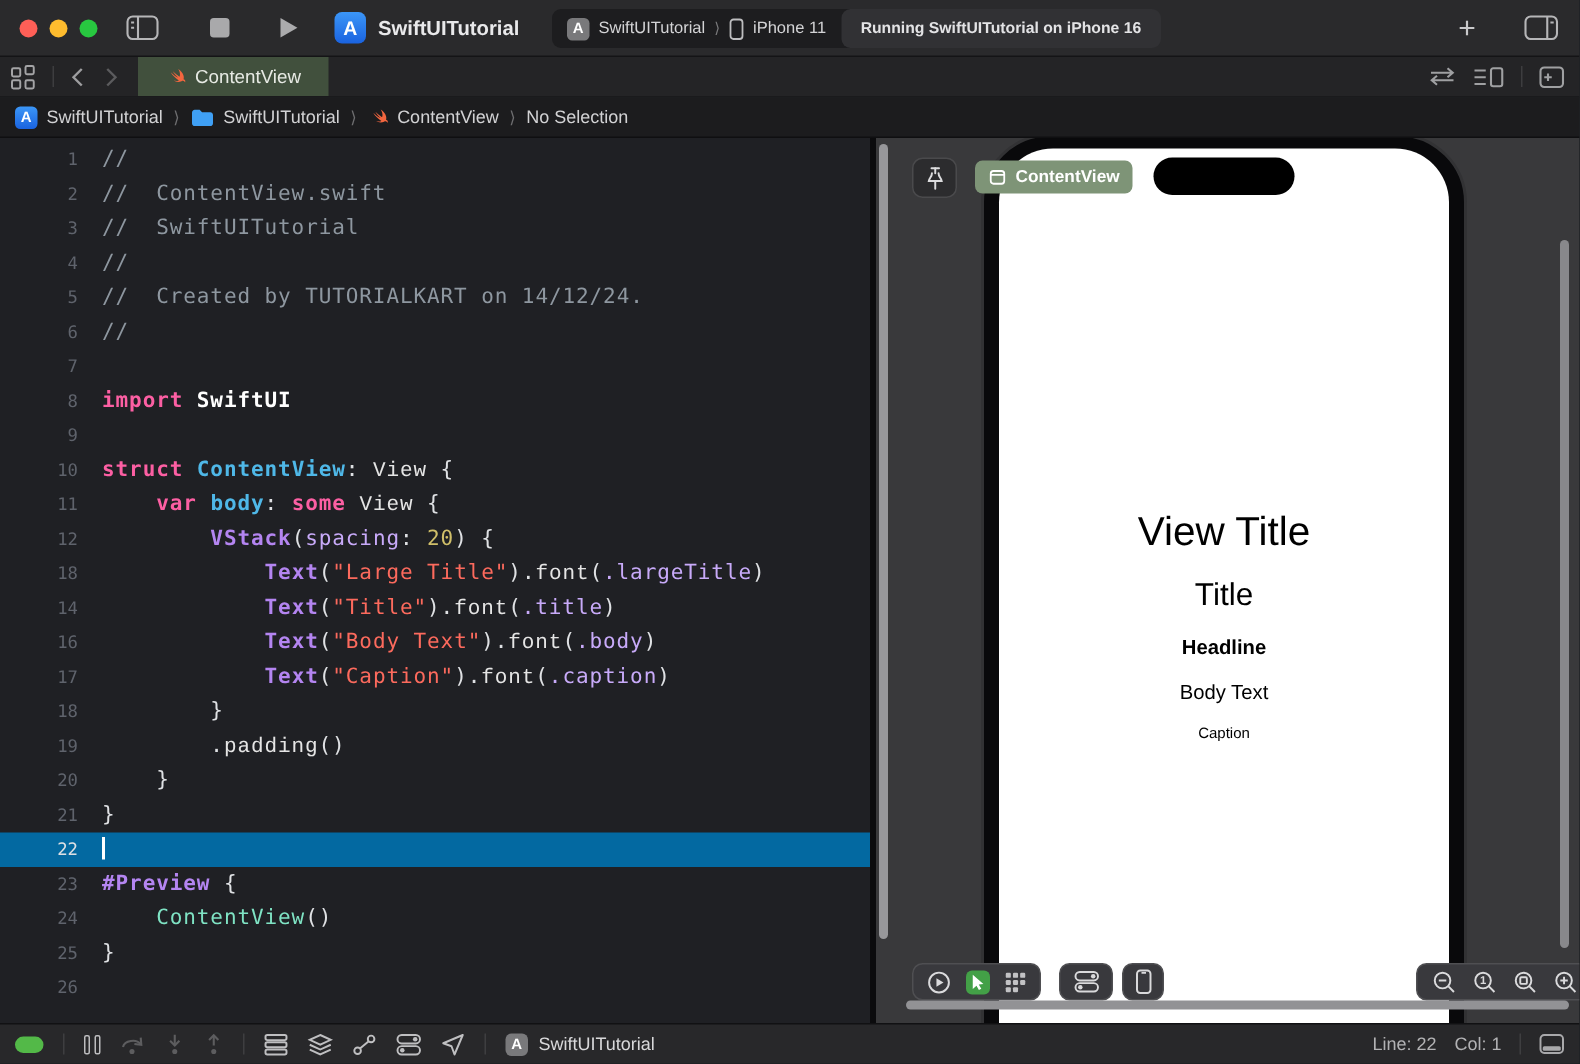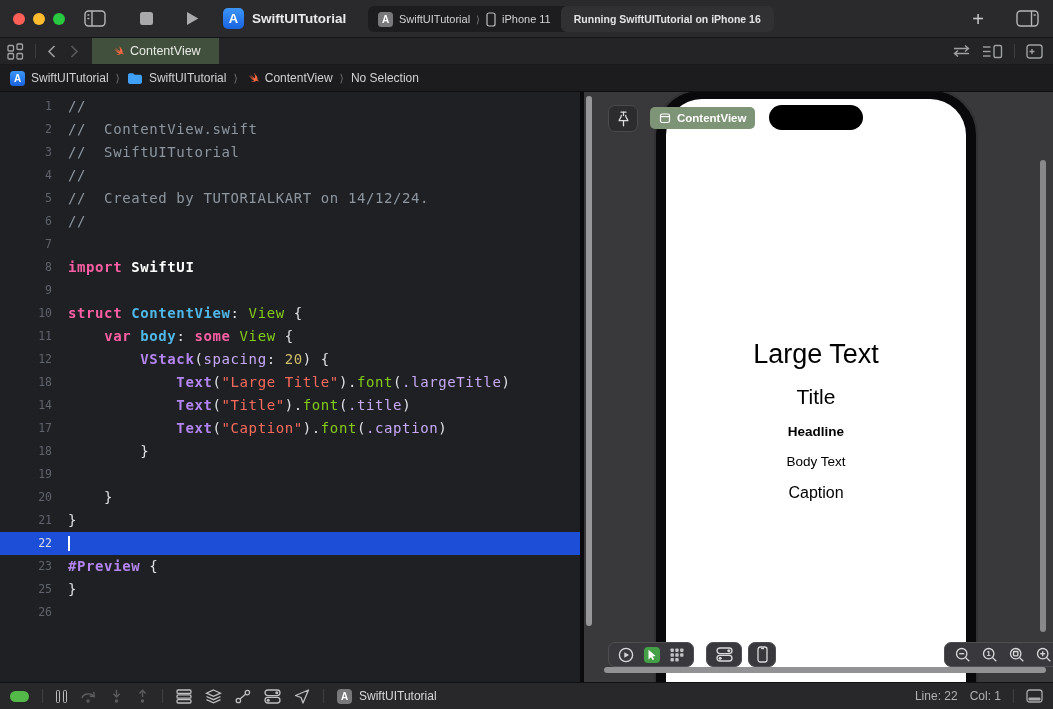--- a/index.html
+++ b/index.html
@@ -38,48 +38,48 @@
   .breadcrumb { height:27px; background:#1c1c1e; border-bottom:1px solid #0f0f11; display:flex; align-items:center;
                 gap:7px; padding:0 10px; font-size:12px; color:#d2d2d4; flex:none; white-space:nowrap; }
   .breadcrumb .sep { font-size:11px; color:#6e6e70; }
   .crumb { display:flex; align-items:center; gap:6px; }
 
   
   .main { flex:1; display:flex; min-height:0; }
   .editor { width:580px; background:#1f2024; overflow:hidden; position:relative; padding-top:3px;
             font-family:"DejaVu Sans Mono","Liberation Mono",monospace; font-size:14px; letter-spacing:0.6px; }
   .code-line { display:flex; height:23px; line-height:23px; white-space:pre; }
-  .code-line.current { background:#1d4ed8; }
+  .code-line.current { background:#0369a1; }
   .ln { width:52px; flex:none; text-align:right; color:#5f636c; font-size:11.5px; letter-spacing:0; }
   .code-line.current .ln { color:#dde0e4; }
   .code { margin-left:16px; }
   .caret { display:inline-block; width:1.5px; height:15px; background:#fff; vertical-align:-3px; }
   .tk-c{color:#8e97a0;} .tk-k{color:#fc5fa3;font-weight:700;} .tk-t{color:#4fb8e8;font-weight:700;}
-  .tk-p{color:#84cc16;} .tk-pb{color:#b485f1;font-weight:700;} .tk-m{color:#c8aaf9;}
+  .tk-p{color:#e5e5e5;font-family:Liberation Mono, monospace;} .tk-pb{color:#b485f1;font-weight:700;} .tk-m{color:#c8aaf9;}
   .tk-s{color:#fc6a5d;} .tk-n{color:#d0bf69;} .tk-w{color:#dfe1e4;} .tk-wb{color:#ffffff;font-weight:700;}
   .tk-mint{color:#7fe3c4;}
 
   .divider-v { width:4px; background:#0b0b0d; flex:none; }
 
   
   .preview { flex:1; position:relative; background:#39393b; overflow:hidden; }
   .scrollbar { position:absolute; background:#97979a; border-radius:3px; }
   .sb-left  { left:2px; top:4px; width:6px; height:530px; }
   .sb-right { right:7px; top:68px; width:6px; height:472px; background:#88888b; }
   .sb-h     { left:20px; top:575px; height:6px; width:442px; background:#929295; }
 
   .phone { position:absolute; left:70px; top:-3px; width:324px; height:732px; background:#09090b;
            border:2px solid #323234; border-radius:46px; padding:8px 10px; }
   .screen { position:relative; width:300px; height:712px; background:#ffffff; border-radius:36px; overflow:hidden; }
   .island { position:absolute; top:6px; left:50%; transform:translateX(-50%); width:94px; height:25px;
             background:#000; border-radius:13px; }
   .vstack { position:absolute; left:0; right:0; top:240px; display:flex; flex-direction:column; align-items:center;
             gap:15px; color:#000; }
   .t-large{font-size:27px;} .t-title{font-size:21px;} .t-head{font-size:13.5px;font-weight:700;}
-  .t-body{font-size:13.5px;} .t-cap{font-size:16px;}
+  .t-body{font-size:13.5px;} .t-cap{font-size:10px;}
 
   .pin-btn { position:absolute; left:24px; top:13px; width:30px; height:27px; background:#2c2c2e;
              border:1px solid #4a4a4c; border-radius:7px; display:flex; align-items:center; justify-content:center; }
   .cv-pill { position:absolute; left:66px; top:15px; height:22px; background:#7e9477; border-radius:5px;
              display:flex; align-items:center; gap:6px; padding:0 9px; color:#fff; font-size:11.5px; font-weight:700; }
 
   .ptool { position:absolute; top:550px; height:25px; background:#39393d; border:1px solid #4f4f52;
            border-radius:7px; display:flex; align-items:center; }
   .ptool.g1 { left:24px; padding:0 9px; gap:10px; }
   .ptool.b2 { left:122px; width:36px; justify-content:center; }
@@ -272,41 +272,43 @@
           <div class="code-line"><span class="ln">5</span><span class="code"><span class="tk-c">//  Created by TUTORIALKART on 14/12/24.</span></span></div>
           <div class="code-line"><span class="ln">6</span><span class="code"><span class="tk-c">//</span></span></div>
           <div class="code-line"><span class="ln">7</span><span class="code"></span></div>
           <div class="code-line"><span class="ln">8</span><span class="code"><span class="tk-k">import</span><span class="tk-w"> </span><span class="tk-wb">SwiftUI</span></span></div>
           <div class="code-line"><span class="ln">9</span><span class="code"></span></div>
           <div class="code-line"><span class="ln">10</span><span class="code"><span class="tk-k">struct</span><span class="tk-w"> </span><span class="tk-t">ContentView</span><span class="tk-w">: </span><span class="tk-p">View</span><span class="tk-w"> {</span></span></div>
           <div class="code-line"><span class="ln">11</span><span class="code"><span class="tk-w">    </span><span class="tk-k">var</span><span class="tk-w"> </span><span class="tk-t">body</span><span class="tk-w">: </span><span class="tk-k">some</span><span class="tk-w"> </span><span class="tk-p">View</span><span class="tk-w"> {</span></span></div>
           <div class="code-line"><span class="ln">12</span><span class="code"><span class="tk-w">        </span><span class="tk-pb">VStack</span><span class="tk-w">(</span><span class="tk-m">spacing</span><span class="tk-w">: </span><span class="tk-n">20</span><span class="tk-w">) {</span></span></div>
           <div class="code-line"><span class="ln">18</span><span class="code"><span class="tk-w">            </span><span class="tk-pb">Text</span><span class="tk-w">(</span><span class="tk-s">"Large Title"</span><span class="tk-w">).</span><span class="tk-p">font</span><span class="tk-w">(</span><span class="tk-m">.largeTitle</span><span class="tk-w">)</span></span></div>
           <div class="code-line"><span class="ln">14</span><span class="code"><span class="tk-w">            </span><span class="tk-pb">Text</span><span class="tk-w">(</span><span class="tk-s">"Title"</span><span class="tk-w">).</span><span class="tk-p">font</span><span class="tk-w">(</span><span class="tk-m">.title</span><span class="tk-w">)</span></span></div>
+          <div class="code-line"><span class="ln">16</span><span class="code"><span class="tk-w">            </span><span class="tk-pb">Text</span><span class="tk-w">(</span><span class="tk-s">"Body Text"</span><span class="tk-w">).</span><span class="tk-p">font</span><span class="tk-w">(</span><span class="tk-m">.body</span><span class="tk-w">)</span></span></div>
           <div class="code-line"><span class="ln">17</span><span class="code"><span class="tk-w">            </span><span class="tk-pb">Text</span><span class="tk-w">(</span><span class="tk-s">"Caption"</span><span class="tk-w">).</span><span class="tk-p">font</span><span class="tk-w">(</span><span class="tk-m">.caption</span><span class="tk-w">)</span></span></div>
           <div class="code-line"><span class="ln">18</span><span class="code"><span class="tk-w">        }</span></span></div>
-          <div class="code-line"><span class="ln">19</span></div>
+          <div class="code-line"><span class="ln">19</span><span class="code"><span class="tk-w">        .</span><span class="tk-p">padding</span><span class="tk-w">()</span></span></div>
           <div class="code-line"><span class="ln">20</span><span class="code"><span class="tk-w">    }</span></span></div>
           <div class="code-line"><span class="ln">21</span><span class="code"><span class="tk-w">}</span></span></div>
           <div class="code-line current"><span class="ln">22</span><span class="code"><span class="caret"></span></span></div>
           <div class="code-line"><span class="ln">23</span><span class="code"><span class="tk-pb">#Preview</span><span class="tk-w"> {</span></span></div>
+          <div class="code-line"><span class="ln">24</span><span class="code"><span class="tk-w">    </span><span class="tk-mint">ContentView</span><span class="tk-w">()</span></span></div>
           <div class="code-line"><span class="ln">25</span><span class="code"><span class="tk-w">}</span></span></div>
           <div class="code-line"><span class="ln">26</span><span class="code"></span></div>
         </div>
     </div>
 
     <div class="divider-v"></div>
 
     <div class="preview">
 
       <div class="phone">
         <div class="screen">
           <div class="island"></div>
           <div class="vstack">
-            <div class="t-large">Large Text</div>
+            <div class="t-large">View Title</div>
             <div class="t-title">Title</div>
             <div class="t-head">Headline</div>
             <div class="t-body">Body Text</div>
             <div class="t-cap">Caption</div>
           </div>
         </div>
       </div>
 
       <div class="pin-btn">
         <span>

